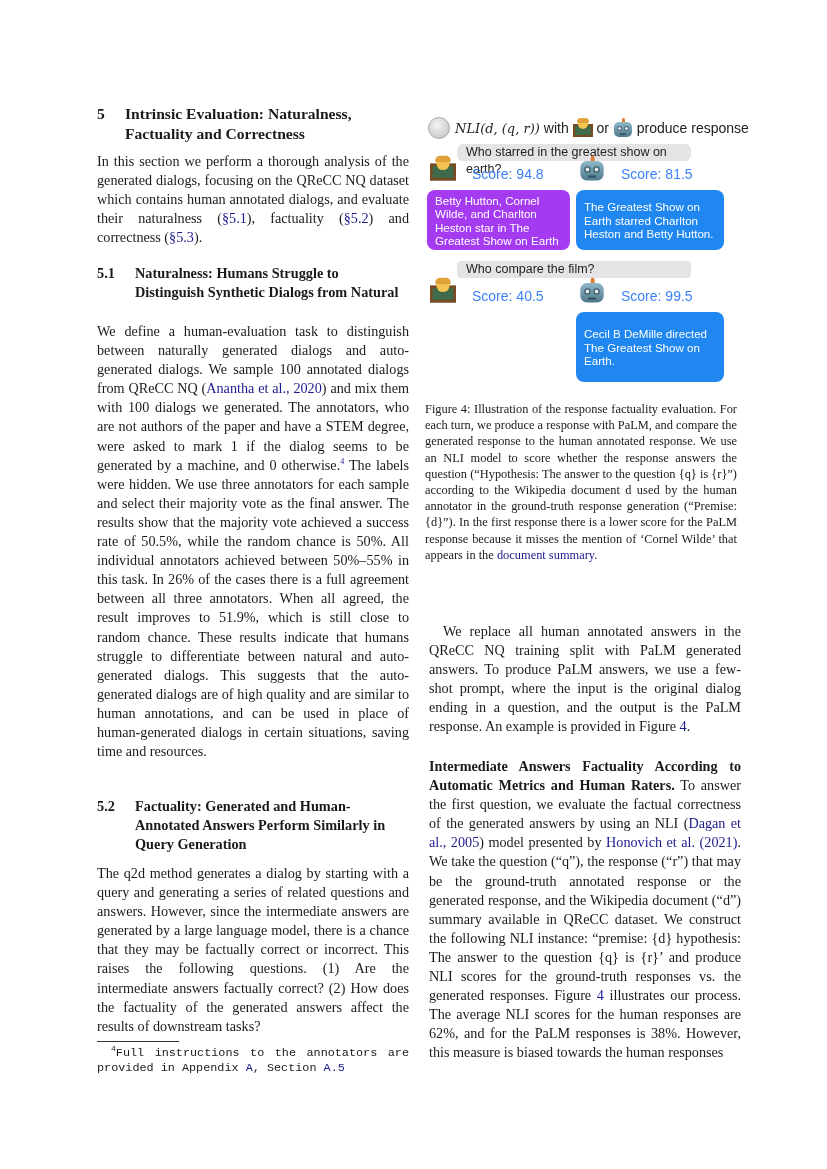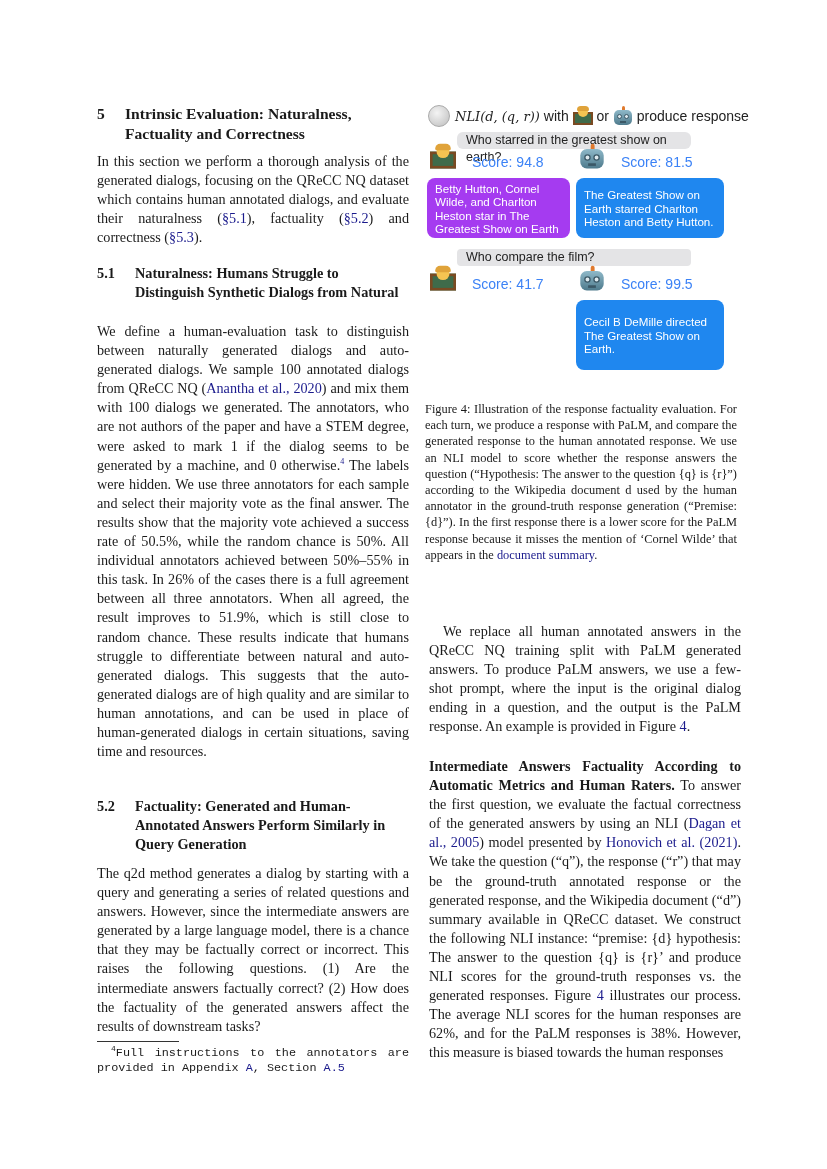--- a/index.html
+++ b/index.html
@@ -15,21 +15,21 @@
   .sec-h .num { position: absolute; left: 0; top: 0; }
   .sec-h .txt { display: block; padding-left: 28px; }
   .subsec-h { position: absolute; left: 0; width: 312px; font-weight: bold; font-size: 14.3px; line-height: 19px; }
   .subsec-h .num { position: absolute; left: 0; top: 0; }
   .subsec-h .txt { display: block; padding-left: 38px; }
   .fn-rule { position: absolute; left: 0; width: 82px; height: 1px; background: #333; }
   .fn { position: absolute; left: 0; width: 312px; font-size: 11.8px; line-height: 15px; text-align: justify; }
   sup { font-size: 8px; line-height: 0; }
 
   
-  .fig { position: absolute; left: 424px; top: 104px; width: 320px; height: 270px;
+  .fig { position: absolute; left: 424px; top: 116px; width: 320px; height: 270px;
          font-family: "Liberation Sans", "DejaVu Sans", sans-serif; }
   .fig-title { position: absolute; left: 4px; top: 0; height: 24px; display: flex; align-items: center; font-size: 14px; color: #222; white-space: nowrap; }
   .fig-title .wiki { width: 20px; height: 20px; border-radius: 50%; background: radial-gradient(circle at 40% 35%, #f4f4f4, #bdbdbd); border: 1px solid #aaa; margin-right: 5px; }
   .fig-title .nli { font-family: "DejaVu Serif", serif; font-style: italic; font-size: 13px; margin-right: 4px; }
   .emoji-teacher { display: inline-block; position: relative; width: 20px; height: 20px; }
   .emoji-teacher .board { position: absolute; left: 0; top: 6px; width: 20px; height: 13px; background: #3f6b4a; border: 2px solid #7a4a22; box-sizing: border-box; }
   .emoji-teacher .head { position: absolute; left: 5px; top: 1px; width: 10px; height: 10px; border-radius: 50%; background: #f5c452; }
   .emoji-teacher .hair { position: absolute; left: 4px; top: 0; width: 12px; height: 5px; border-radius: 6px 6px 2px 2px; background: #e0a33a; }
   .emoji-robot { display: inline-block; position: relative; width: 20px; height: 20px; }
   .emoji-robot .ant { position: absolute; left: 9px; top: 0; width: 3px; height: 5px; background: #e07a2e; border-radius: 2px; }
@@ -104,21 +104,21 @@
     <span>Score: 81.5</span>
   </div>
   <div class="bubble human" style="top:74px; height:60px;">Betty Hutton, Cornel Wilde, and Charlton Heston star in The Greatest Show on Earth</div>
   <div class="bubble palm" style="top:74px; height:60px;">
       <span>The Greatest Show on Earth starred Charlton Heston and Betty Hutton.</span>
     </div>
 
   <div class="q-pill" style="top:145px;">Who compare the film?</div>
   <div class="score-row" style="left:6px; top:166px; height:28px;">
     <span class="em"><span class="emoji-teacher"><span class="board"></span><span class="head"></span><span class="hair"></span></span></span>
-    <span>Score: 41.7</span>
+    <span>Score: 40.5</span>
   </div>
   <div class="score-row" style="left:155px; top:166px; height:28px;">
     <span class="em"><span class="emoji-robot"><span class="ant"></span><span class="face"></span><span class="eye l"></span><span class="eye r"></span><span class="mouth"></span></span></span>
     <span>Score: 99.5</span>
   </div>
   <div class="bubble palm" style="top:196px; height:70px;">
       <span>Cecil B DeMille directed The Greatest Show on Earth.</span>
     </div>
 </div>
 

